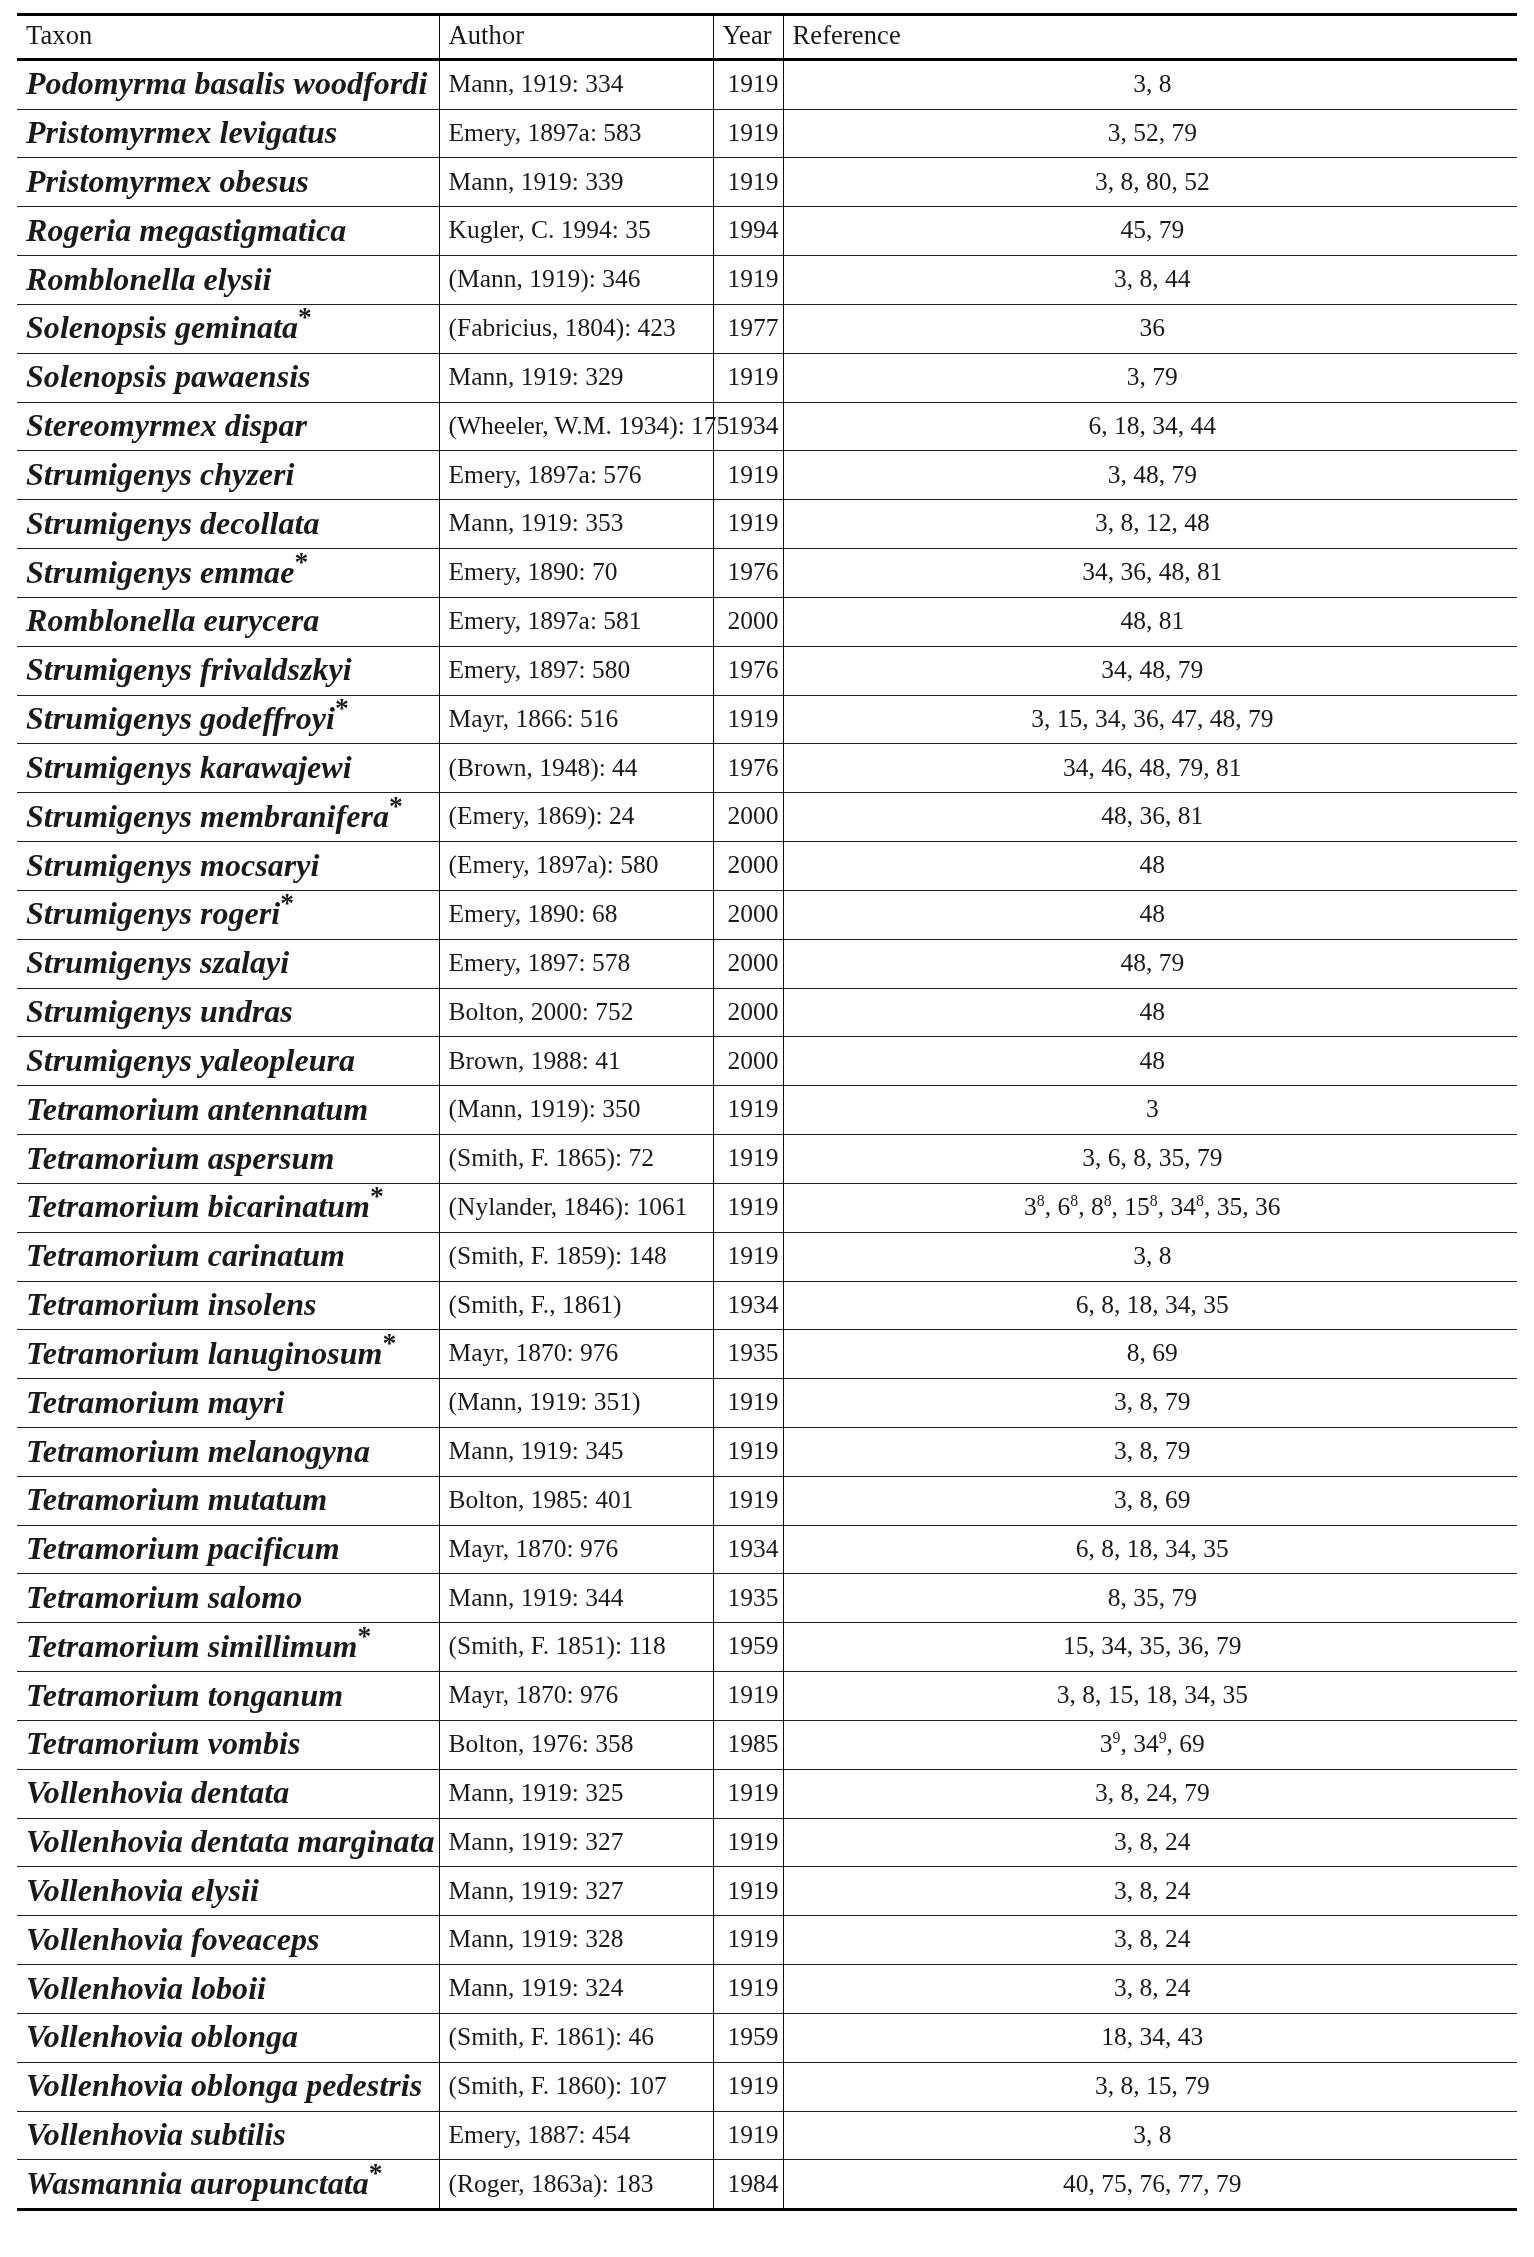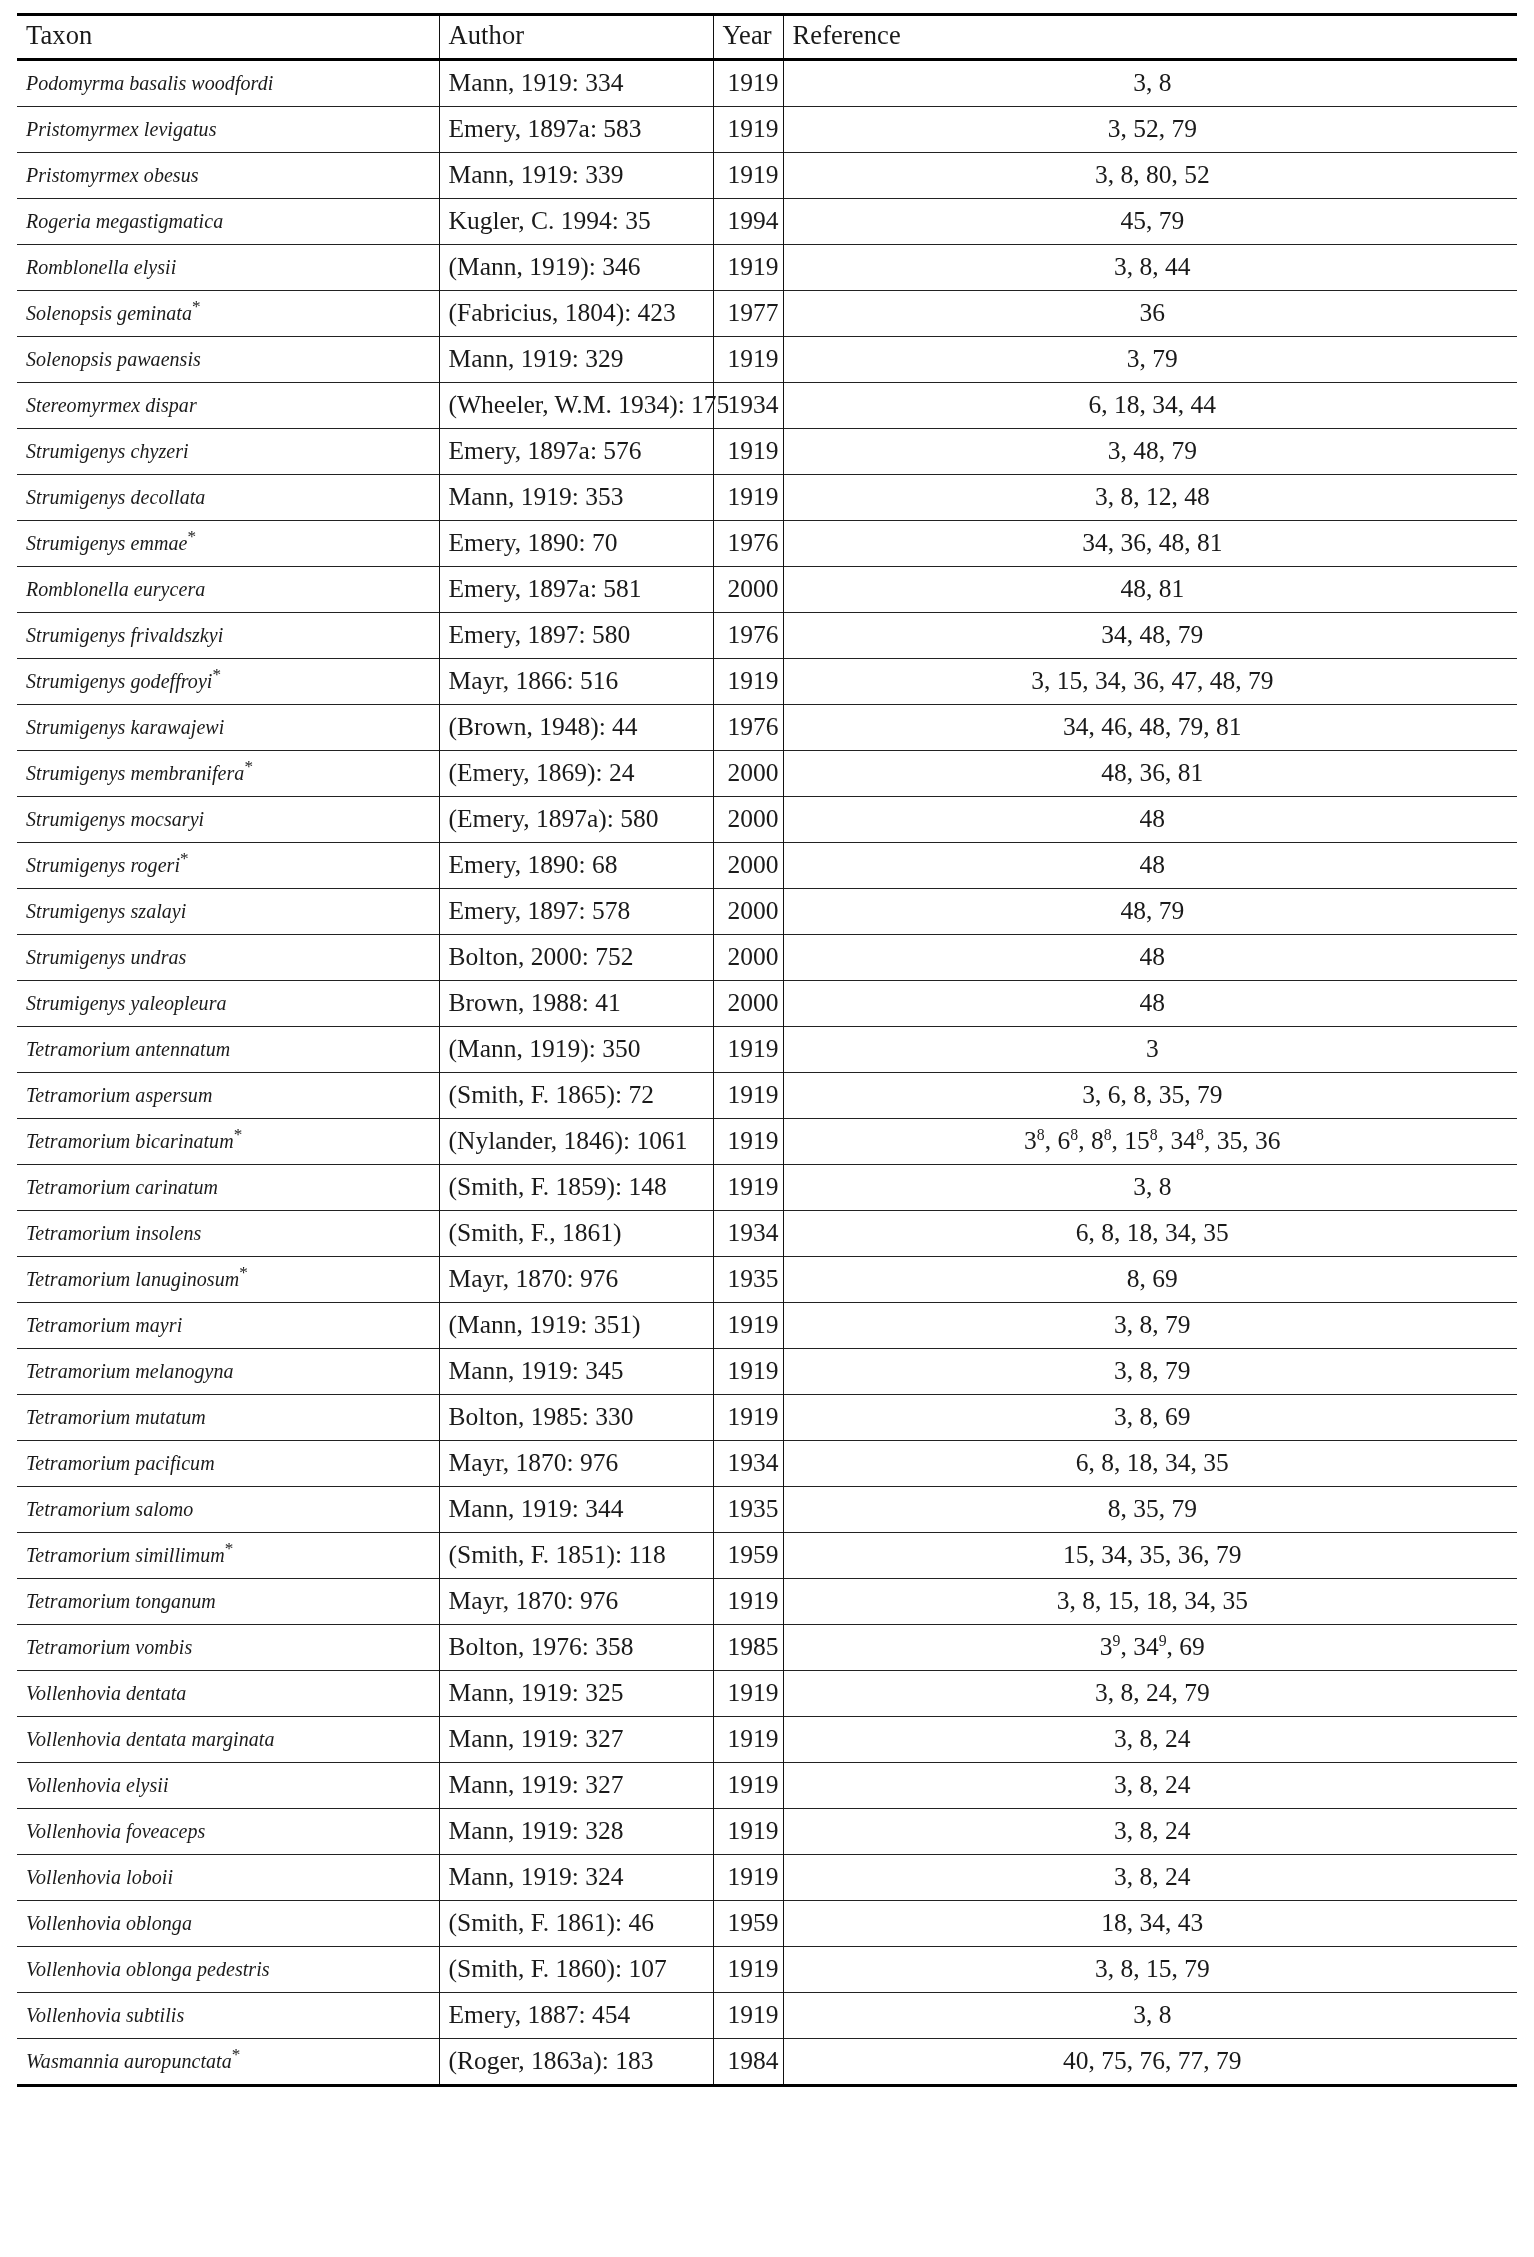--- a/index.html
+++ b/index.html
@@ -62,22 +62,23 @@
   tbody td {
     padding: 5.5px 4px 6.5px 9px;
     vertical-align: middle;
     line-height: 1.12;
     height: 33px;
     white-space: nowrap;
     overflow: visible;
   }
   tbody td.col-taxon {
     font-style: italic;
-    font-size: 20px;
+    font-size: 32px;
     letter-spacing: 0.05px;
+    font-weight: bold;
   }
   tbody td.col-author,
   tbody td.col-year,
   tbody td.col-ref {
     border-left: 1.6px solid #111;
     font-style: normal;
     font-size: 25.5px;
   }
   tbody td.col-year {
     text-align: left;
@@ -295,21 +296,21 @@
           <td class="col-ref">3, 8, 79</td>
         </tr>
         <tr class="data-row">
           <td class="col-taxon"><span>Tetramorium melanogyna</span></td>
           <td class="col-author">Mann, 1919: 345</td>
           <td class="col-year">1919</td>
           <td class="col-ref">3, 8, 79</td>
         </tr>
         <tr class="data-row">
           <td class="col-taxon"><span>Tetramorium mutatum</span></td>
-          <td class="col-author">Bolton, 1985: 330</td>
+          <td class="col-author">Bolton, 1985: 401</td>
           <td class="col-year">1919</td>
           <td class="col-ref">3, 8, 69</td>
         </tr>
         <tr class="data-row">
           <td class="col-taxon"><span>Tetramorium pacificum</span></td>
           <td class="col-author">Mayr, 1870: 976</td>
           <td class="col-year">1934</td>
           <td class="col-ref">6, 8, 18, 34, 35</td>
         </tr>
         <tr class="data-row">

